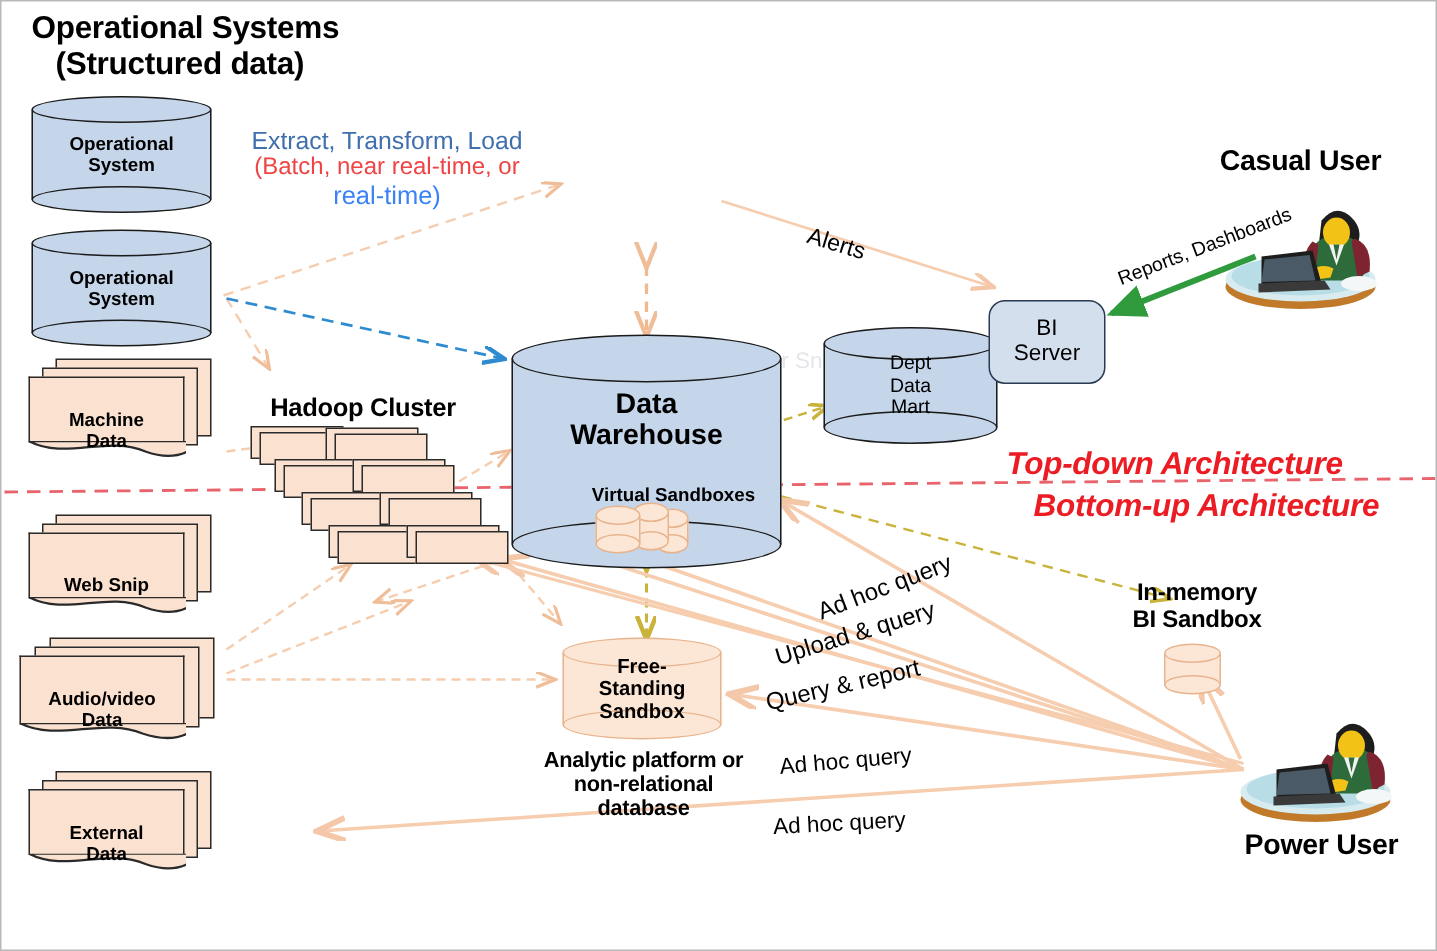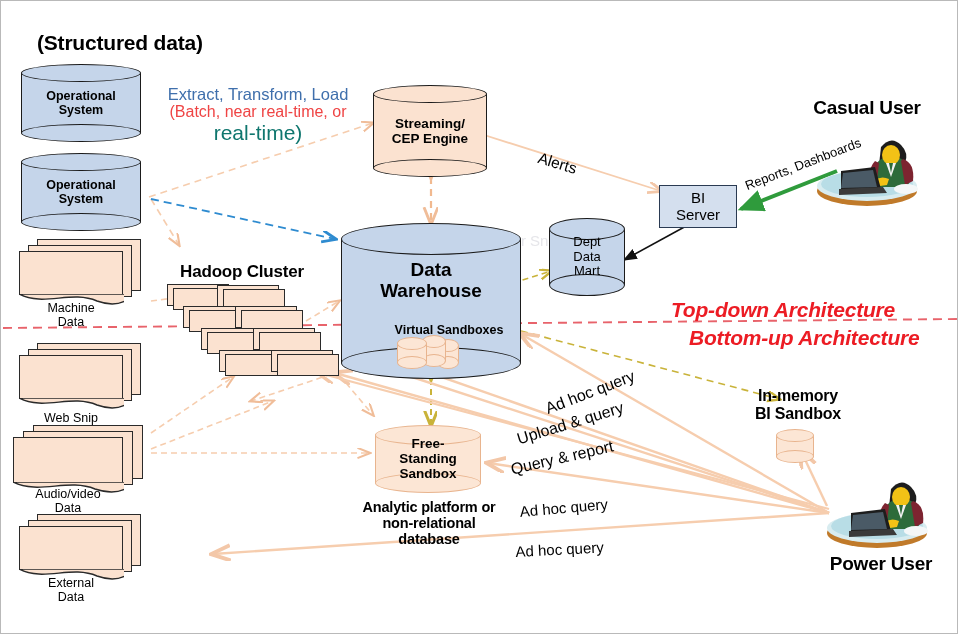--- a/index.html
+++ b/index.html
@@ -34,21 +34,21 @@
   .cyl.thin .body{top:6.5px;bottom:6.5px;}
 
   
   .docstack{position:absolute;}
   .doc{position:absolute;background:#fbe2d0;border:1.5px solid #2a2a2a;box-sizing:border-box;
        border-radius:0 0 0 0;}
   .doc.wave{border-bottom:none;}
   .doc .wv{position:absolute;left:-1.5px;right:-1.5px;bottom:-11px;height:12px;overflow:hidden;}
   .doc .wv svg{display:block;}
   .doctxt{position:absolute;left:0;right:0;top:50%;transform:translateY(-50%);
-    text-align:center;font-weight:normal;color:#000;line-height:1.13;z-index:5;margin-top:28px;}
+    text-align:center;font-weight:bold;color:#000;line-height:1.13;z-index:5;}
 
   
   .rect{position:absolute;background:#d4dfee;border:1.4px solid #2a3a52;box-sizing:border-box;
         display:flex;align-items:center;justify-content:center;text-align:center;line-height:1.12;}
 
   
   .rot{position:absolute;white-space:nowrap;transform-origin:0 0;color:#000;}
 
   .wm{position:absolute;color:#e6e6ea;font-size:15px;white-space:nowrap;}
   .redtxt{position:absolute;color:#ec1c24;font-weight:bold;font-style:italic;font-size:21px;
@@ -123,29 +123,29 @@
     <path d="M828,512 L334,372" stroke="#f6cdae" stroke-width="2.4" fill="none" marker-end="url(#ah-peach-s)"></path>
 
     <path d="M828,508 L318,372" stroke="#f6cdae" stroke-width="2.2" fill="none" marker-end="url(#ah-peach-s)"></path>
 
     <path d="M826,505 L800,450" stroke="#f6cdae" stroke-width="2.4" fill="none" marker-end="url(#ah-peach-s)"></path>
 
     <path d="M2,327 L958,318" stroke="#e8636b" stroke-width="1.9" fill="none" stroke-dasharray="9,6"></path>
   </svg>
 
   <div class="lbl hdr h-top" style="left:20px;top:6px;width:260px;text-align:left;">
-    <br>
+    <span>Operational Systems</span><br>
     <span style="display:inline-block;padding-left:16px;">(Structured data)</span>
   </div>
 
 
   <div class="lbl" style="left:142px;top:84px;width:230px;">
     <div style="font-size:16.5px;font-weight:normal;color:#3f6fac;">Extract, Transform, Load</div>
     <div style="font-size:16px;color:#ef4444;">(Batch, near real-time, or</div>
-    <div style="font-size:21px;color:#0f766e;">real-time)</div>
+    <div style="font-size:17px;color:#3b82f6;">real-time)</div>
   </div>
 
   <div class="wm" style="left:444px;top:231px;">Rectangular Snip</div>
 
   <div class="cyl" style="left:20px;top:63px;width:120px;height:78px;">
     <div class="body"></div>
     <div class="top"></div>
     <div class="bot"></div>
     <div class="txt" style="font-size:12.5px;font-weight:bold;">Operational<br>System</div>
   </div>
@@ -226,26 +226,20 @@
     <div class="doc" style="left:48px;top:48px;width:62px;height:22px;"></div>
     <div class="doc" style="left:94px;top:44px;width:62px;height:22px;"></div>
     <div class="doc" style="left:100px;top:48px;width:62px;height:22px;"></div>
 
     <div class="doc" style="left:60px;top:66px;width:62px;height:22px;"></div>
     <div class="doc" style="left:66px;top:70px;width:62px;height:22px;"></div>
     <div class="doc" style="left:112px;top:66px;width:62px;height:22px;"></div>
     <div class="doc" style="left:118px;top:70px;width:62px;height:22px;"></div>
   </div>
 
-  <div class="cyl peach" style="left:372px;top:84px;width:114px;height:92px;">
-    <div class="body"></div>
-    <div class="top"></div>
-    <div class="bot"></div>
-    <div class="txt" style="font-size:13.5px;font-weight:bold;">Streaming/<br>CEP Engine</div>
-  </div>
 
   <div class="cyl" style="left:340px;top:222px;width:180px;height:156px;">
     <div class="body" style="top:16px;bottom:16px;"></div>
     <div class="top" style="height:32px;"></div>
     <div class="bot" style="height:32px;"></div>
     <div class="txt" style="top:36px;transform:none;font-size:19px;font-weight:bold;">Data<br>Warehouse</div>
     <div class="txt" style="top:100px;transform:none;font-size:12.5px;font-weight:bold;padding-left:36px;">Virtual Sandboxes</div>
   </div>
 
   <div class="cyl peach2 thin" style="left:436px;top:338px;width:22px;height:30px;">
@@ -257,28 +251,28 @@
     <div class="body"></div>
     <div class="top"></div>
     <div class="bot"></div>
   </div>
   <div class="cyl peach2 thin" style="left:396px;top:336px;width:30px;height:32px;">
     <div class="body"></div>
     <div class="top"></div>
     <div class="bot"></div>
   </div>
 
-  <div class="cyl" style="left:548px;top:217px;width:76px;height:78px;">
+  <div class="cyl" style="left:548px;top:217px;width:76px;height:78px;padding-left:40px;">
     <div class="body" style="top:11px;bottom:11px;"></div>
     <div class="top" style="height:22px;"></div>
     <div class="bot" style="height:22px;"></div>
     <div class="txt" style="font-size:13px;">Dept<br>Data<br>Mart</div>
   </div>
 
-  <div class="rect" style="left:658px;top:184px;width:78px;height:43px;font-size:15px;">
+  <div class="rect" style="left:658px;top:199px;width:78px;height:56px;font-size:15px;border-radius:11px;">
     <span>BI<br>Server</span>
   </div>
 
   <div class="cyl peach2" style="left:374px;top:424px;width:106px;height:68px;">
     <div class="body" style="top:10px;bottom:10px;"></div>
     <div class="top" style="height:20px;"></div>
     <div class="bot" style="height:20px;"></div>
     <div class="txt" style="font-size:13.5px;font-weight:bold;">Free-<br>Standing<br>Sandbox</div>
   </div>
 

